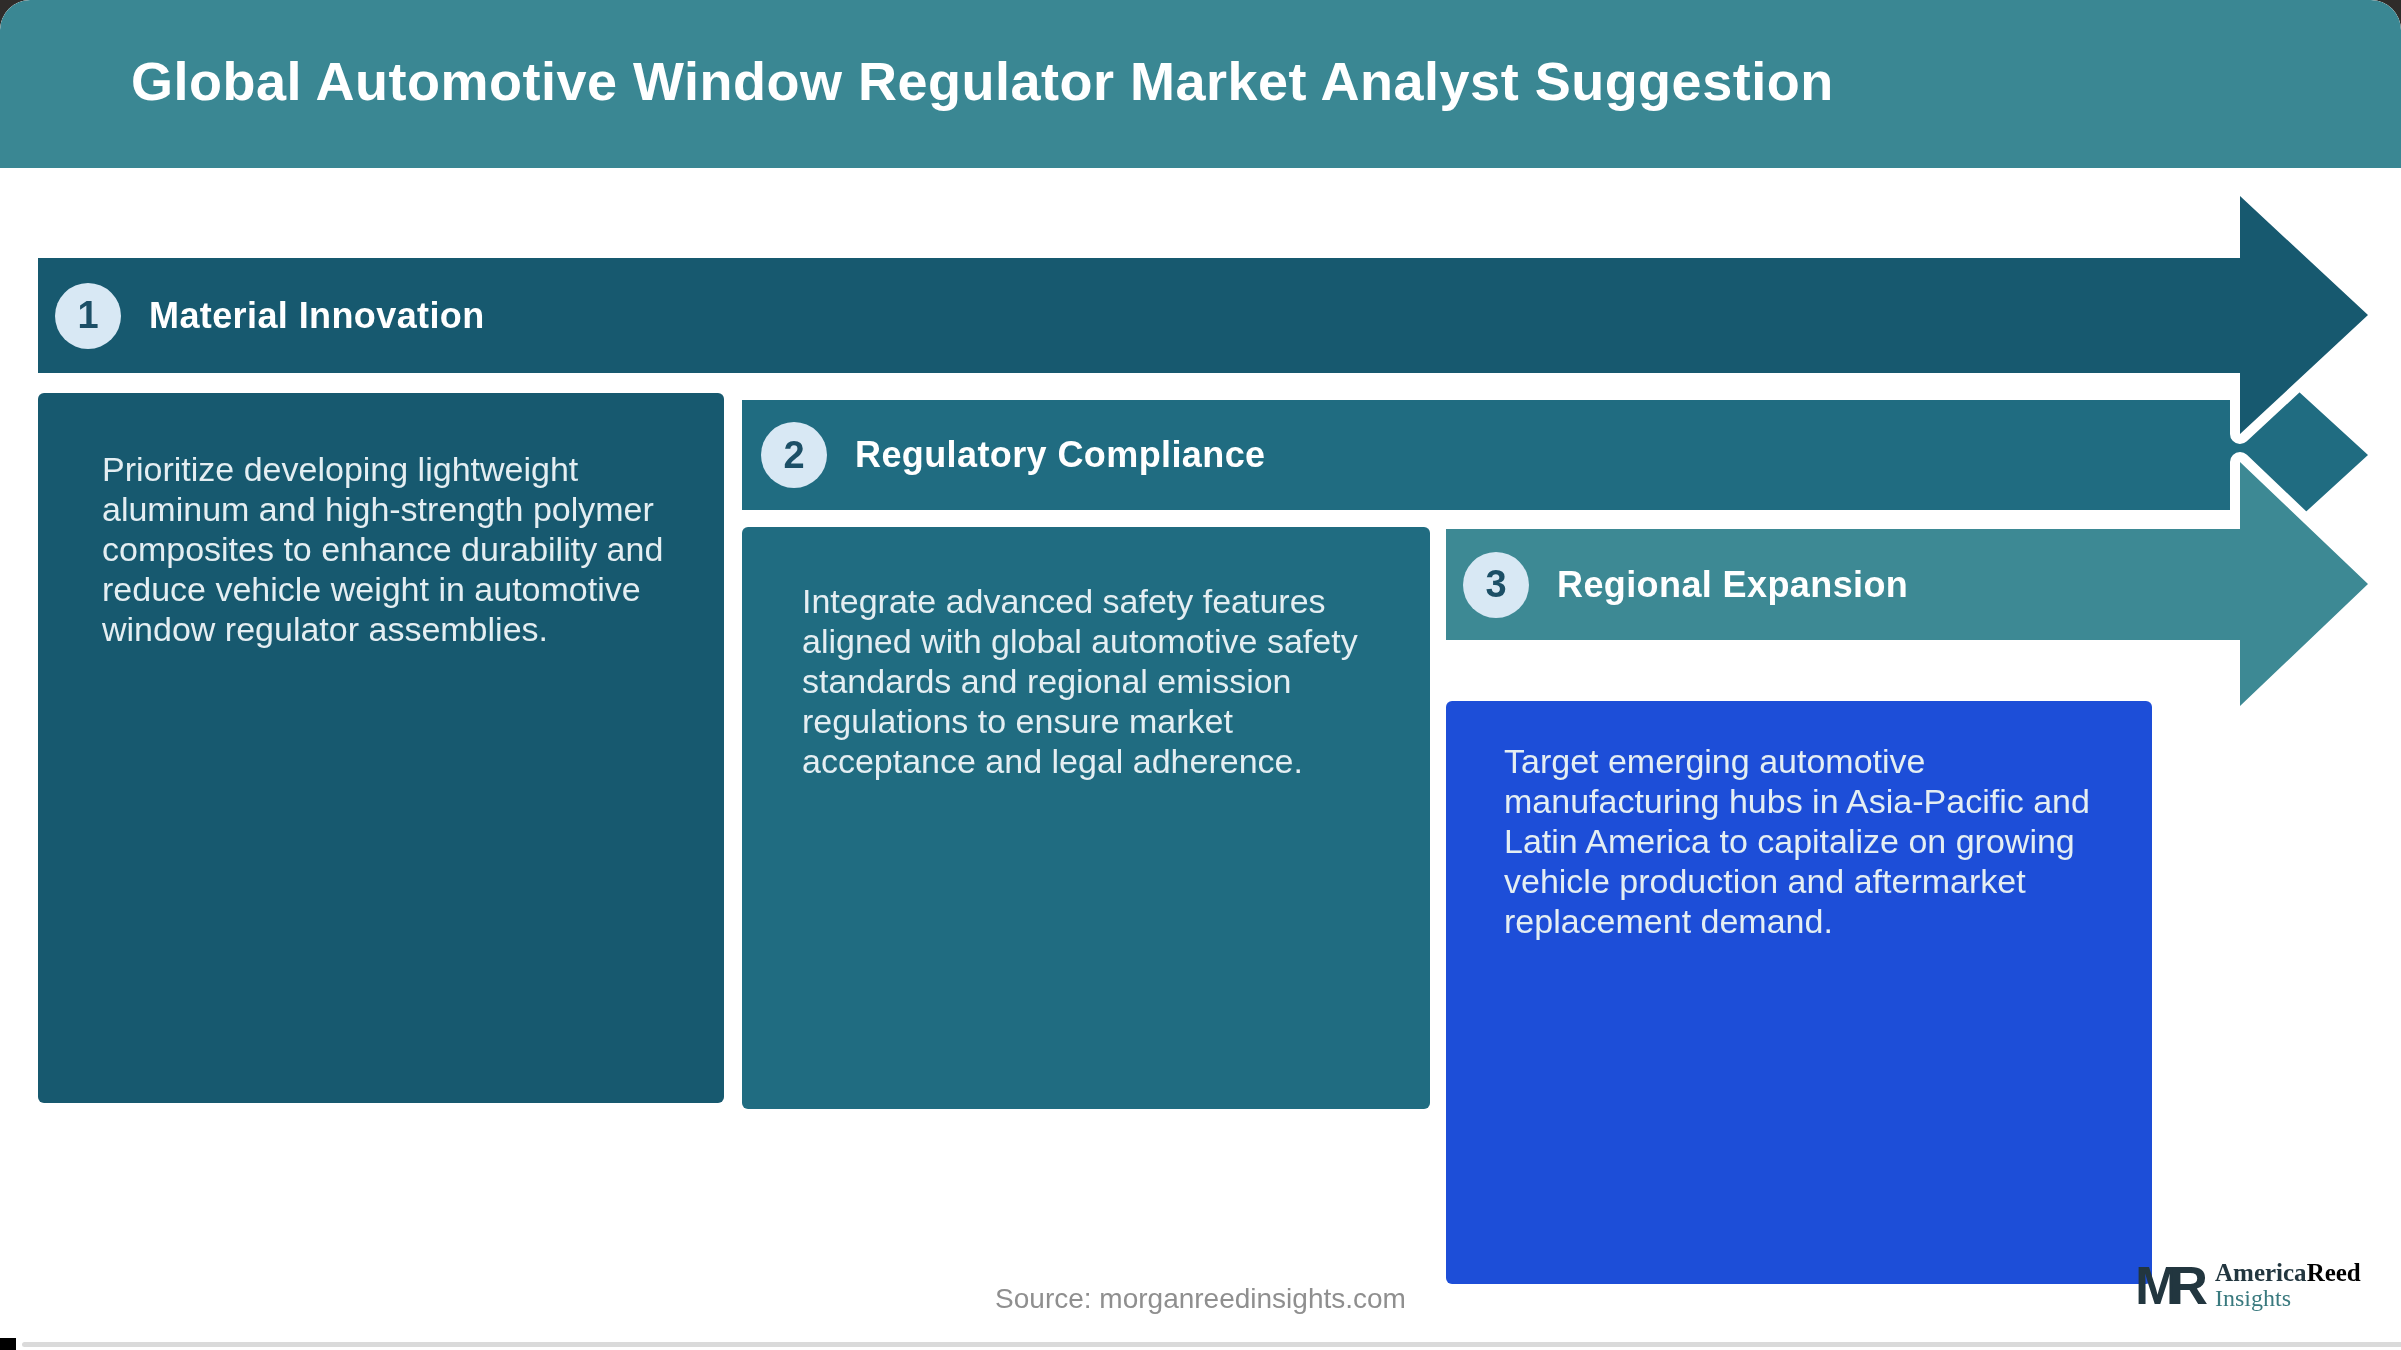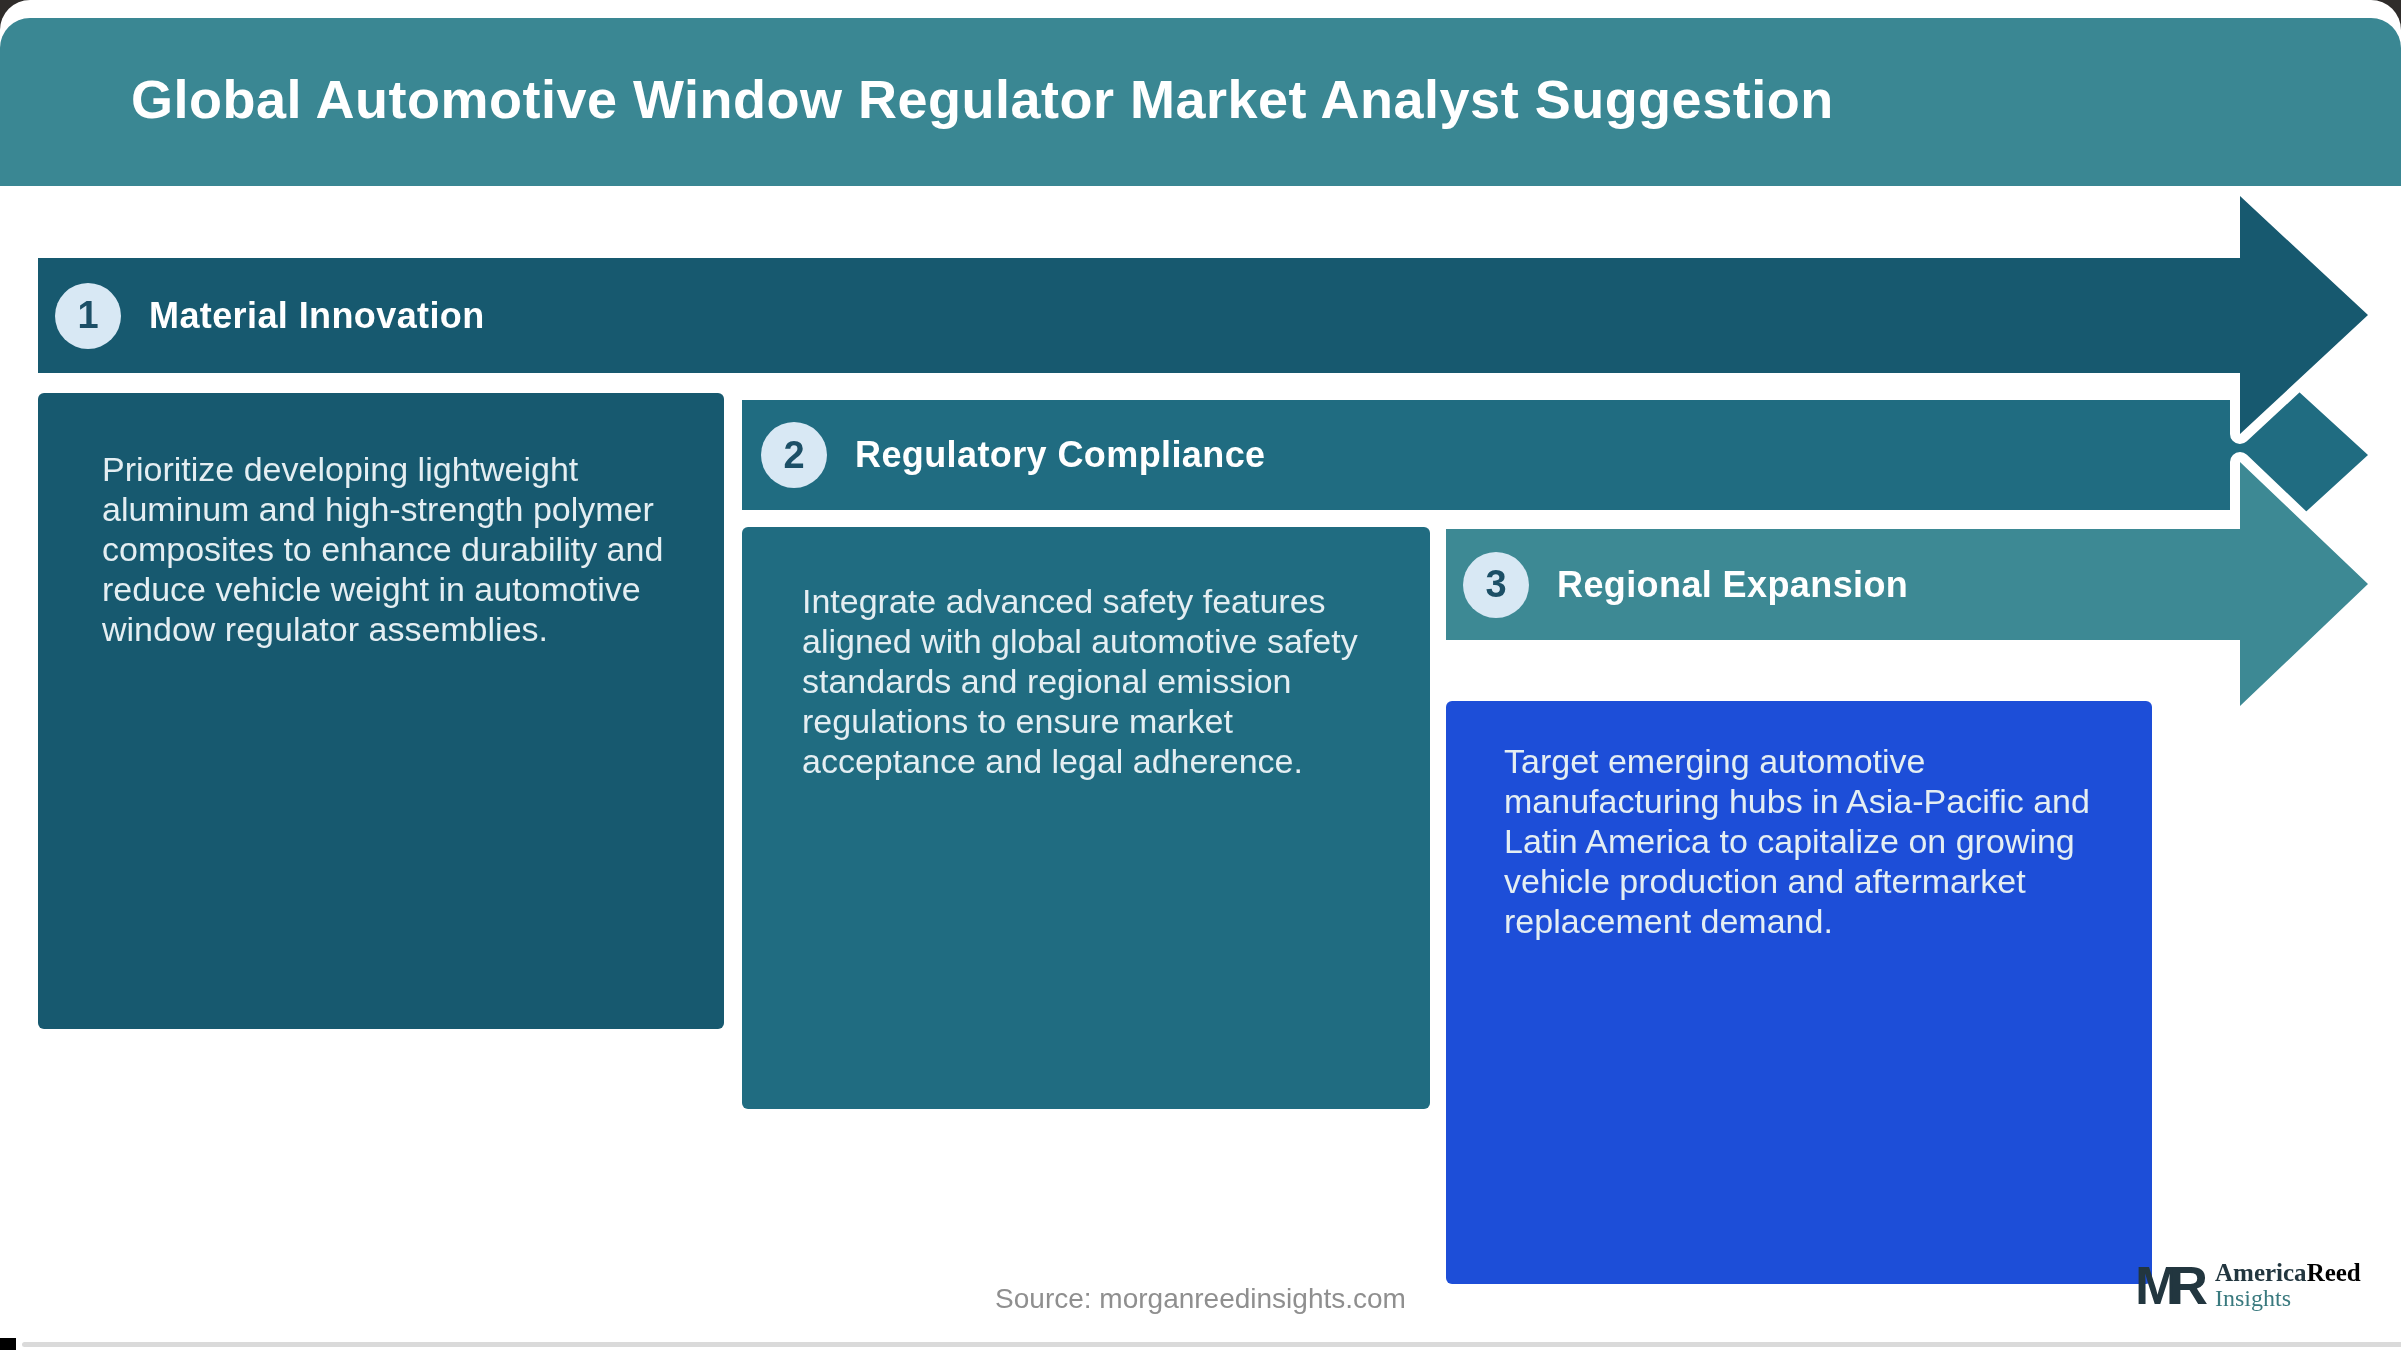--- a/index.html
+++ b/index.html
@@ -1,37 +1,37 @@
 <!DOCTYPE html>
 <html><head>
 <meta charset="utf-8">
 <style>
   html,body{margin:0;padding:0;background:#2f2c2a;}
   .stage{position:relative;width:2401px;height:1350px;overflow:hidden;
          font-family:"Liberation Sans","DejaVu Sans",sans-serif;}
   .card{position:absolute;inset:0;background:#ffffff;border-radius:30px 30px 0 0;overflow:hidden;}
   
-  .titlebar{position:absolute;left:0;top:18px;width:2401px;height:168px;
+  .titlebar{position:absolute;left:0;top:0;width:2401px;height:168px;
             display:flex;align-items:center;border-radius:30px 30px 0 0;}
   .titlebar h1{margin:0 0 6px 131px;font-size:54px;font-weight:700;color:#ffffff;letter-spacing:.5px;}
   
   .arrows{position:absolute;left:0;top:0;z-index:1;}
   .arrows path{stroke:#ffffff;stroke-width:20;stroke-linejoin:round;paint-order:stroke;}
   
   .banner{position:absolute;z-index:3;display:flex;align-items:center;gap:28px;}
   .banner-1{left:38px;top:258px;width:2100px;height:115px;padding-left:17px;}
   .banner-2{left:742px;top:400px;width:1400px;height:110px;padding-left:19px;}
   .banner-3{left:1446px;top:529px;width:780px;height:111px;padding-left:17px;}
   .badge{width:66px;height:66px;border-radius:50%;display:flex;align-items:center;justify-content:center;
          font-size:38px;font-weight:700;flex:0 0 auto;}
   .step-title{font-size:36px;font-weight:700;color:#ffffff;letter-spacing:.4px;white-space:nowrap;}
   
   .descbox{position:absolute;z-index:2;border-radius:6px;color:#e4eef2;
            font-size:34px;line-height:40px;box-sizing:border-box;}
-  .desc-1{left:38px;top:393px;width:686px;height:636px;padding:56px 24px 0 64px;}
+  .desc-1{left:38px;top:393px;width:686px;height:710px;padding:56px 24px 0 64px;}
   .desc-2{left:742px;top:527px;width:688px;height:582px;padding:54px 26px 0 60px;}
   .desc-3{left:1446px;top:657px;width:706px;height:583px;padding:40px 44px 0 58px;}
   
   .source{position:absolute;left:0;top:1283px;width:2401px;text-align:center;z-index:2;
           font-size:28px;color:#8f8f8f;}
   .logo{position:absolute;left:2134px;top:1258px;z-index:3;display:flex;align-items:center;gap:1px;
         font-family:"Liberation Serif","DejaVu Serif",serif;}
   .logo-text{display:flex;flex-direction:column;line-height:1.04;}
   .logo-name{font-size:25px;font-weight:700;white-space:nowrap;}
   .logo-tagline{font-size:24px;}

